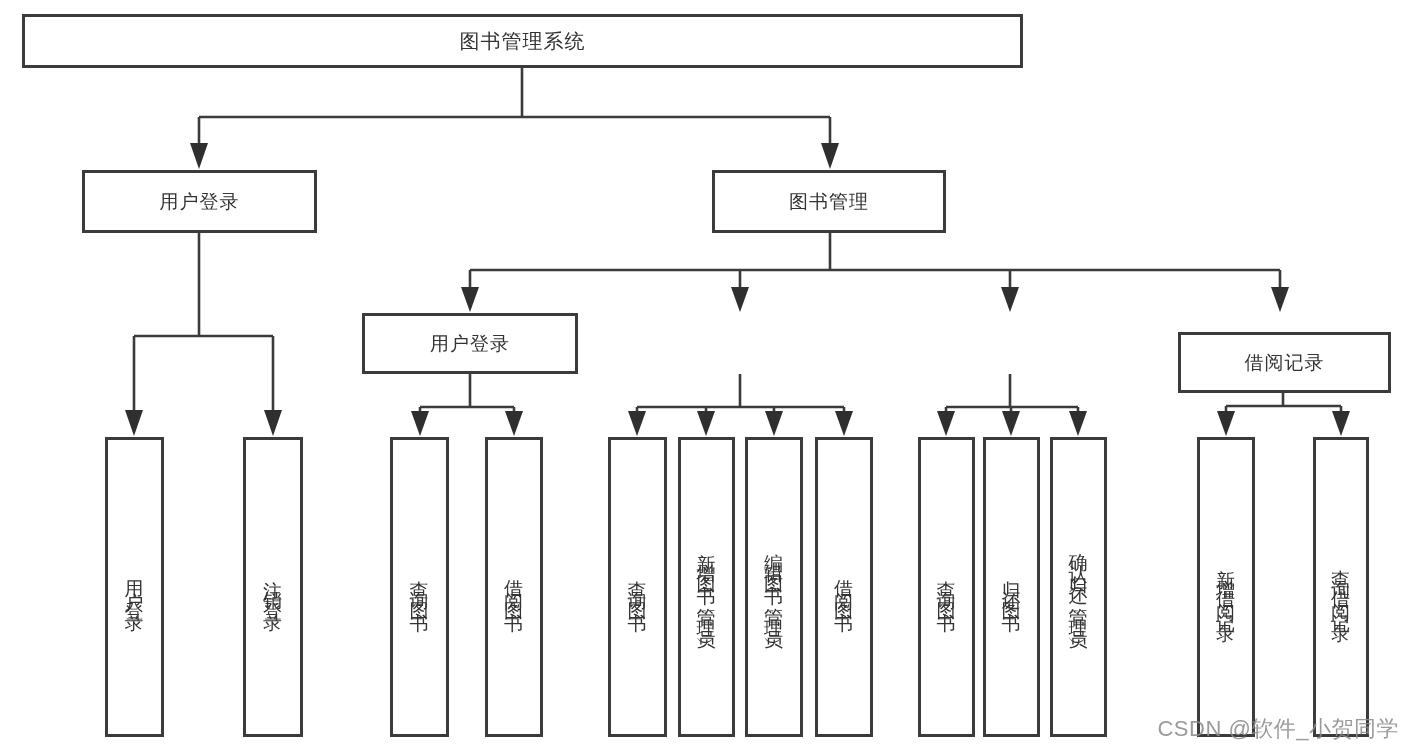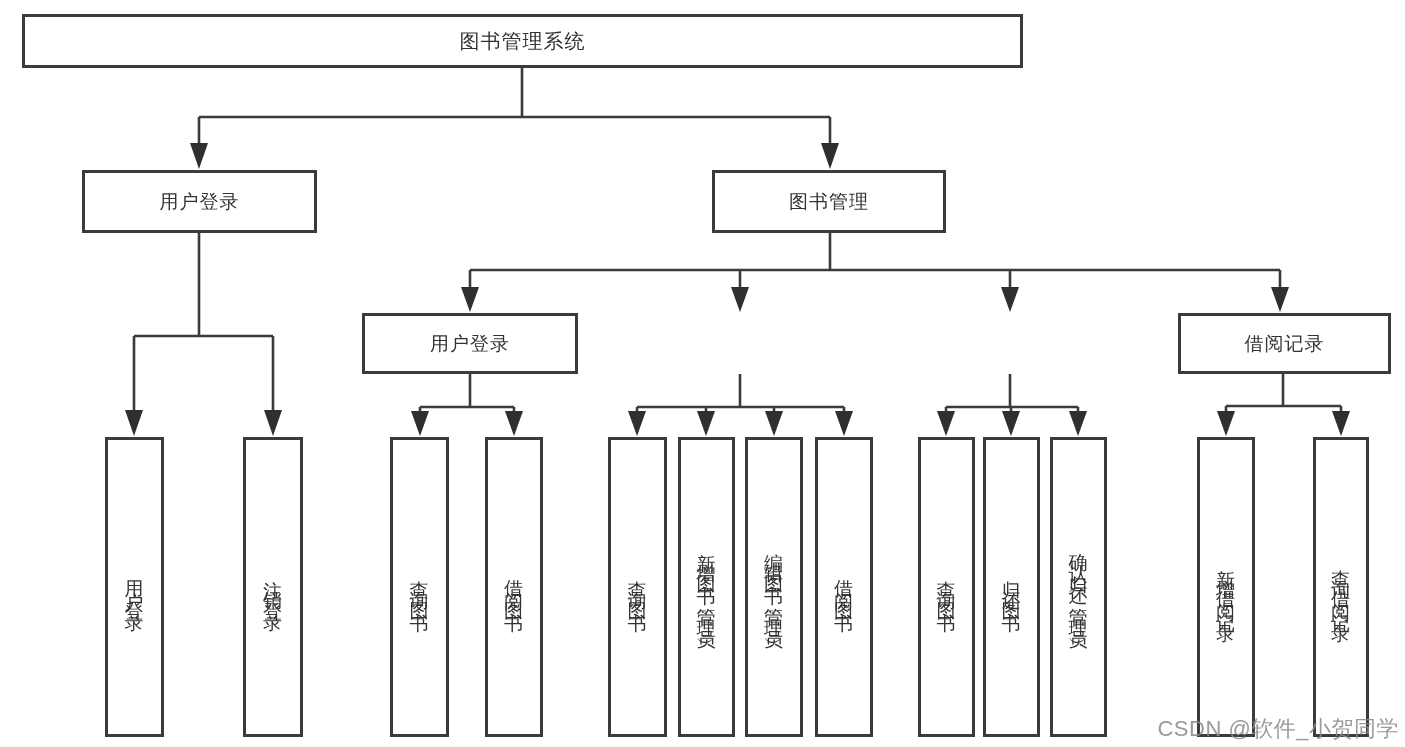--- a/index.html
+++ b/index.html
@@ -125,21 +125,21 @@
   <div class="hbox" style="left:82px;top:170px;width:235px;height:63px">
     <span>用户登录</span>
   </div>
   <div class="hbox" style="left:712px;top:170px;width:234px;height:63px">
     <span>图书管理</span>
   </div>
 
   <div class="hbox" style="left:362px;top:313px;width:216px;height:61px">
     <span>用户登录</span>
   </div>
-  <div class="hbox" style="left:1178px;top:313px;width:213px;height:61px">
+  <div class="hbox" style="left:1178px;top:332px;width:213px;height:61px">
     <span>借阅记录</span>
   </div>
 
   <div class="leaf" style="left:105px;width:59px">
     <span class="vtext">用户登录</span>
   </div>
   <div class="leaf" style="left:243px;width:60px">
     <span class="vtext">注销登录</span>
   </div>
 

